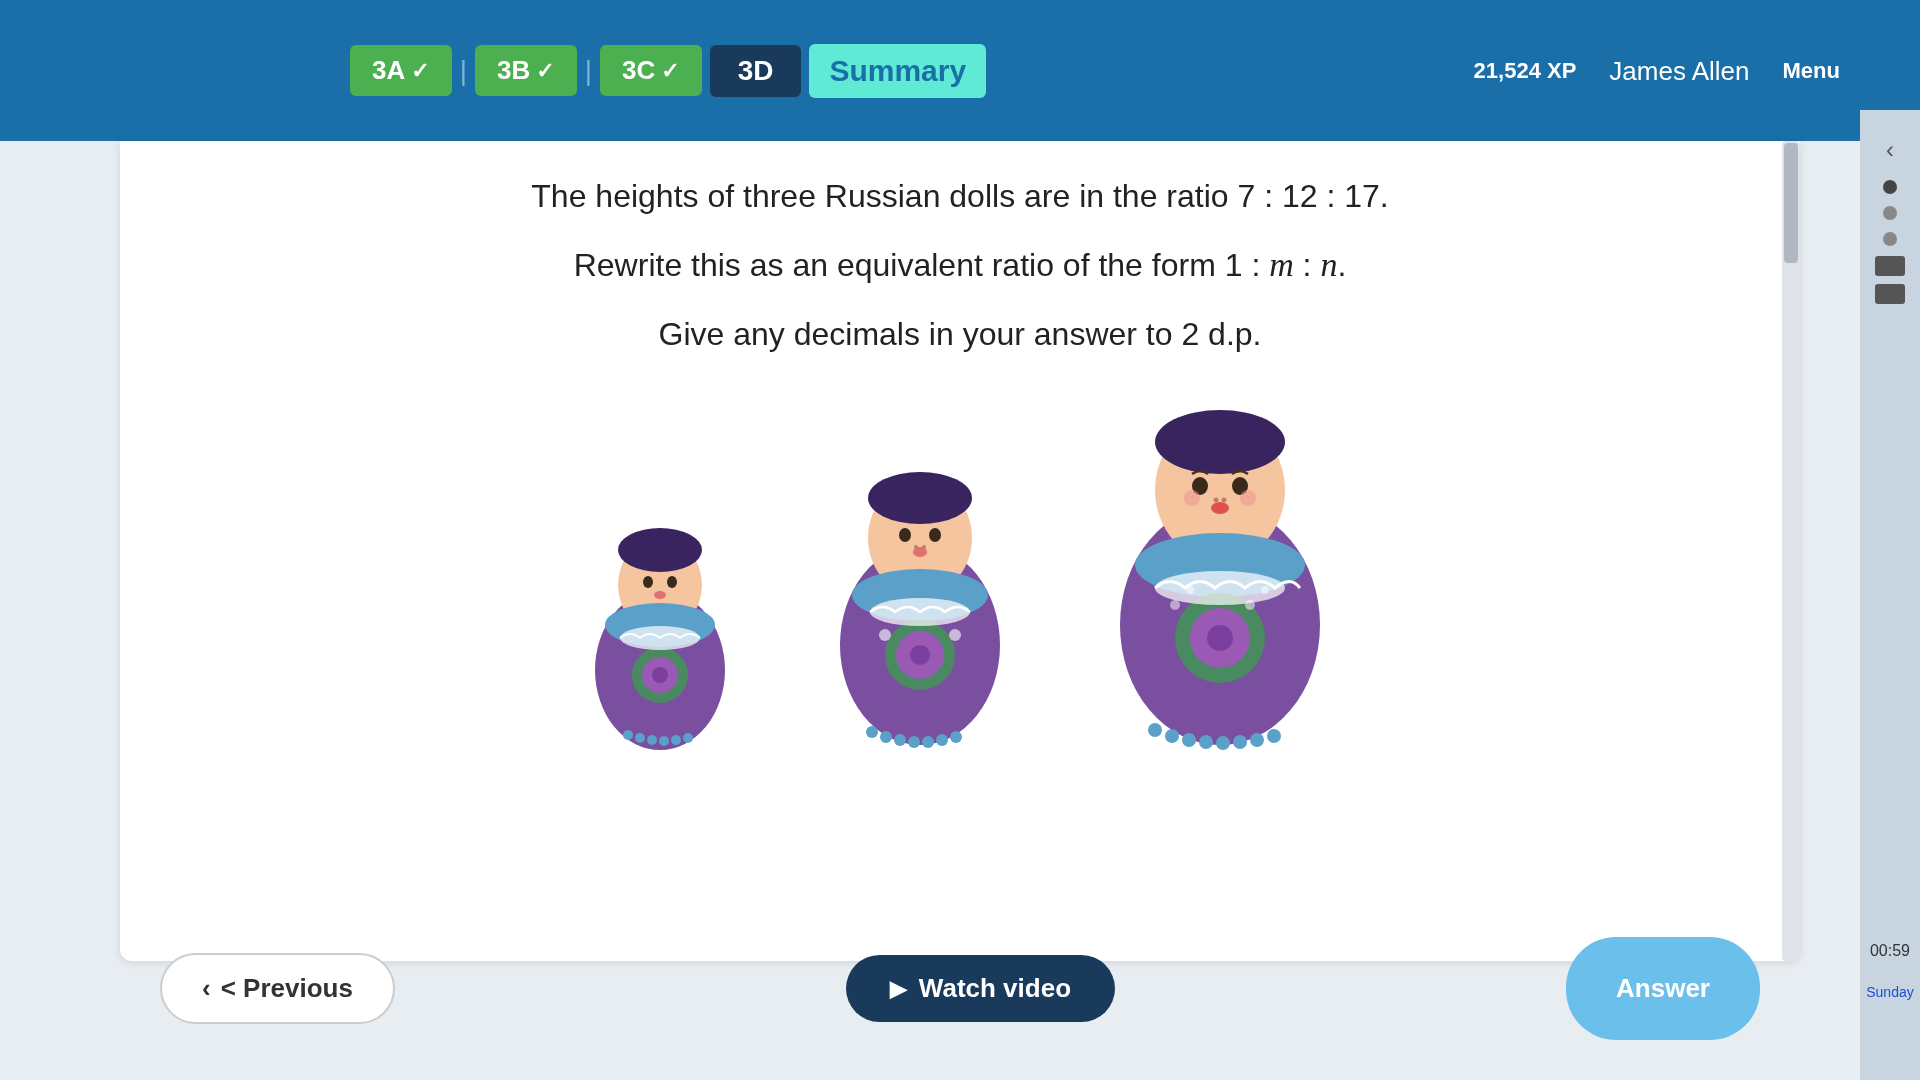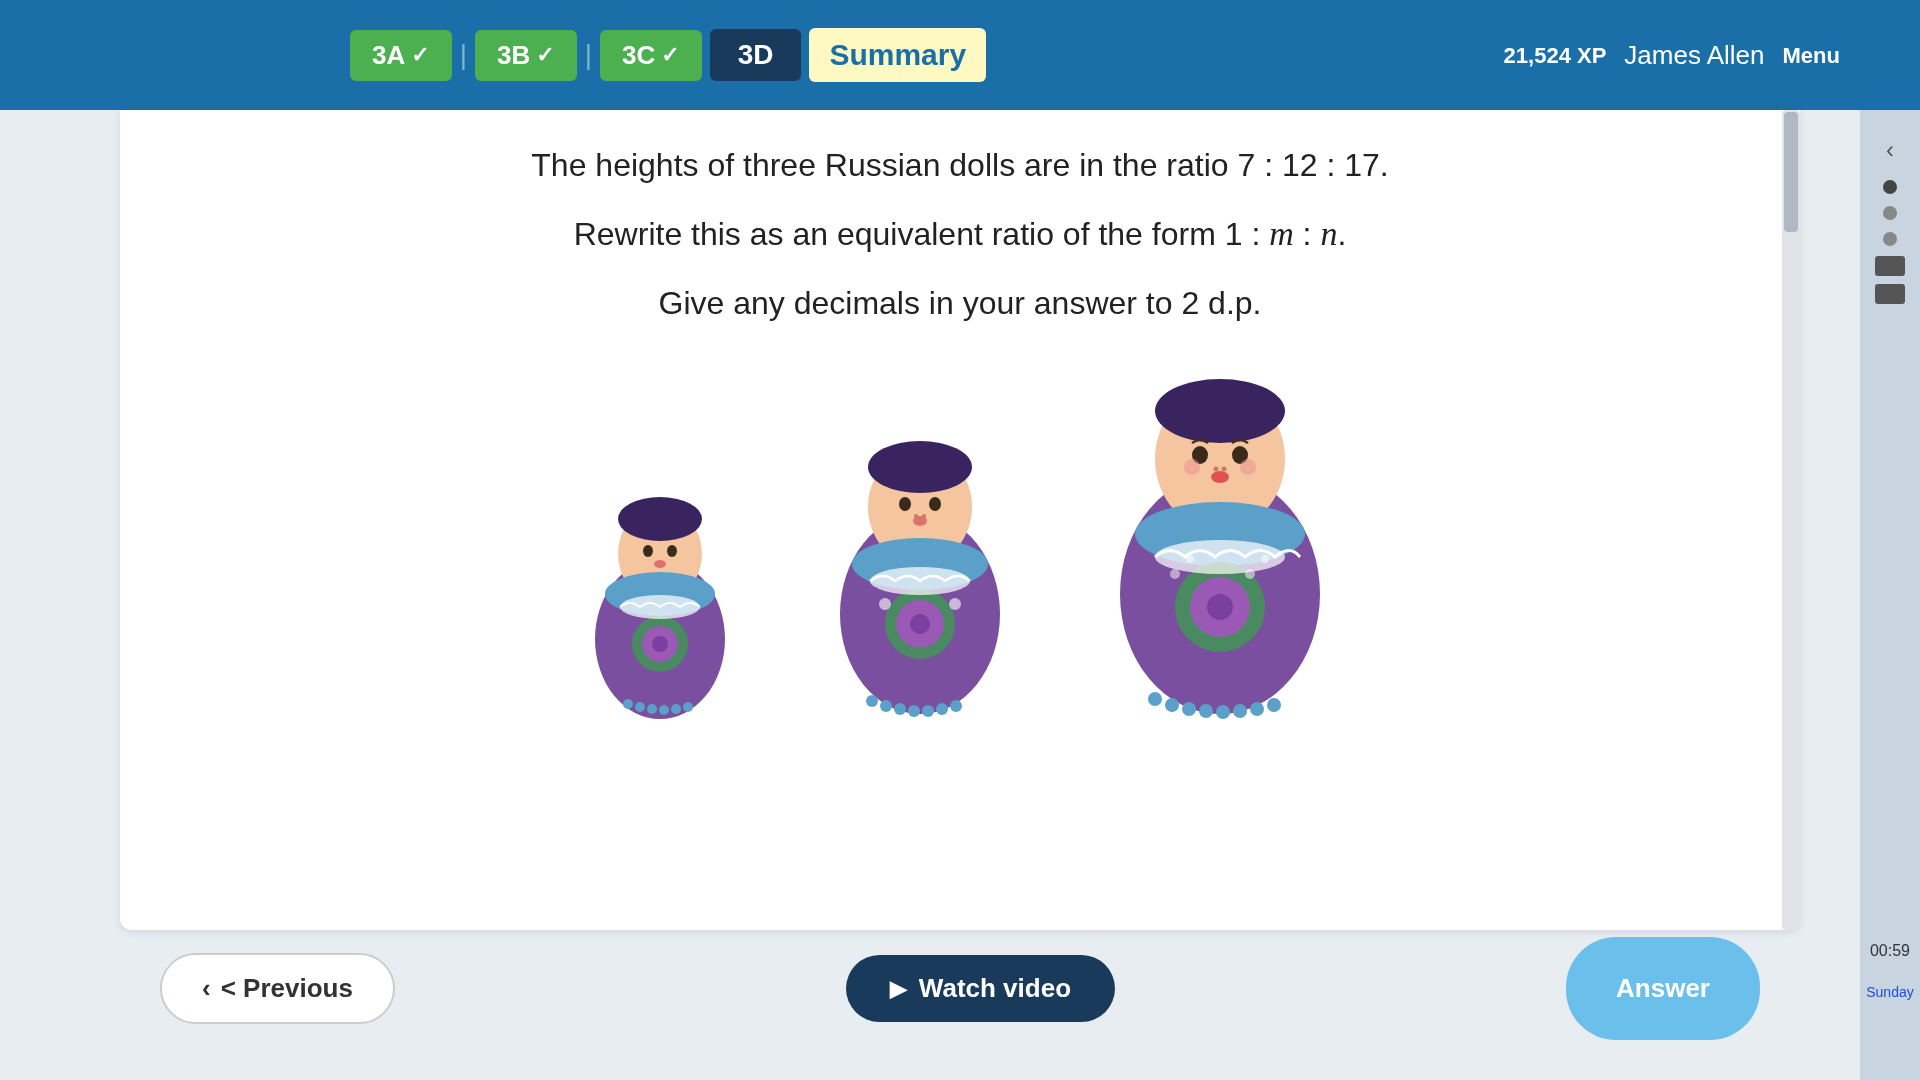--- a/index.html
+++ b/index.html
@@ -8,35 +8,35 @@
       background: #e8edf2;
       width: 1920px;
       height: 1080px;
       overflow: hidden;
       position: relative;
     }
 
     
     .top-bar {
       background: #1a6fa8;
-      height: 110px;
+      height: 141px;
       display: flex;
       align-items: center;
       padding: 15px 40px;
       position: relative;
     }
 
     .top-bar-right {
       position: absolute;
       right: 80px;
       top: 50%;
       transform: translateY(-50%);
       display: flex;
       align-items: center;
-      gap: 18px;
+      gap: 33px;
       color: white;
       font-size: 22px;
     }
 
     .xp-display {
       font-weight: 600;
       font-size: 22px;
       color: white;
     }
 
@@ -93,21 +93,21 @@
       font-size: 28px;
       padding: 10px 28px;
       border-radius: 6px;
     }
 
     .tab-summary {
       color: #1a6fa8;
       font-weight: 700;
       font-size: 30px;
       padding: 10px 20px;
-      background: #fef9c3;
+      background: #5eead4;
       border-radius: 6px;
     }
 
     
     .main-content {
       background: white;
       margin: 0 120px;
       margin-top: 0;
       border-radius: 0 0 12px 12px;
       padding: 30px 60px 40px;

